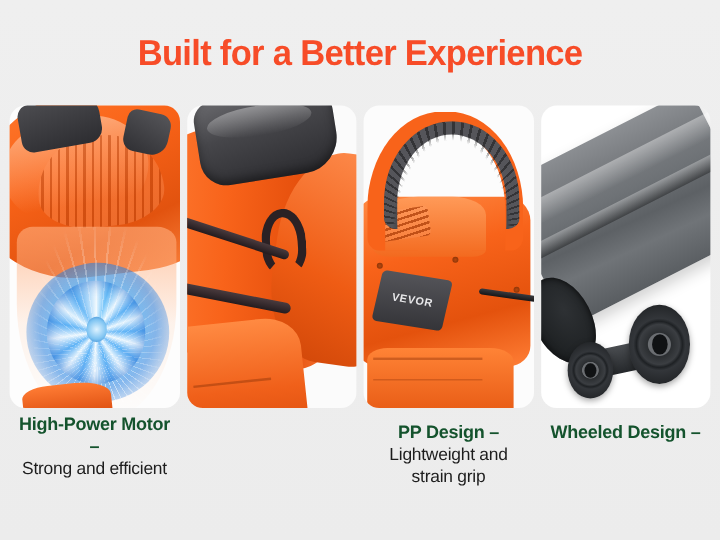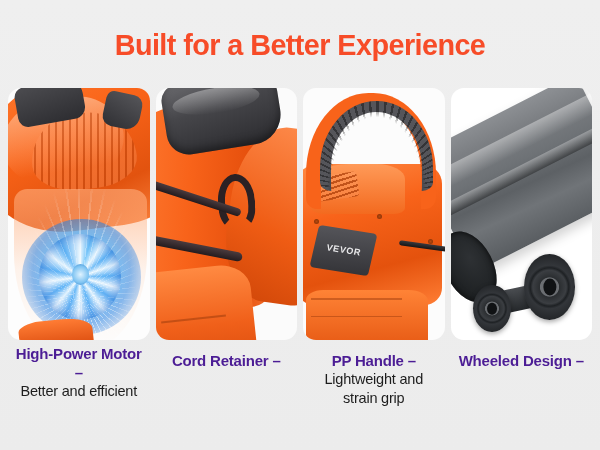--- a/index.html
+++ b/index.html
@@ -359,21 +359,21 @@
     display: flex;
     gap: 6px;
   }
   .caption {
     flex: 1 1 0;
     text-align: center;
     padding: 0 6px;
   }
   .caption .head {
     display: block;
-    color: #4c1d95;
+    color: #14532d;
     font-size: 15px;
     font-weight: bold;
     line-height: 1.28;
     letter-spacing: -0.2px;
   }
   .caption .sub {
     display: block;
     color: #1d1d1d;
     font-size: 14.5px;
     line-height: 1.3;
@@ -444,25 +444,24 @@
     <div class="axle"></div>
     <div class="wheel wheel-small"></div>
     <div class="wheel wheel-big"></div>
   </div>
 
 </div>
 
 <div class="captions">
   <div class="caption c1">
     <span class="head">High-Power Motor –</span>
-    <span class="sub">Better and efficient</span>
+    <span class="sub">Strong and efficient</span>
   </div>
   <div class="caption c2">
-    <span class="head">Cord Retainer –</span>
   </div>
   <div class="caption c3">
-    <span class="head">PP Handle –</span>
+    <span class="head">PP Design –</span>
     <span class="sub">Lightweight and strain grip</span>
   </div>
   <div class="caption c4">
     <span class="head">Wheeled Design –</span>
   </div>
 </div>
 
 </body></html>

